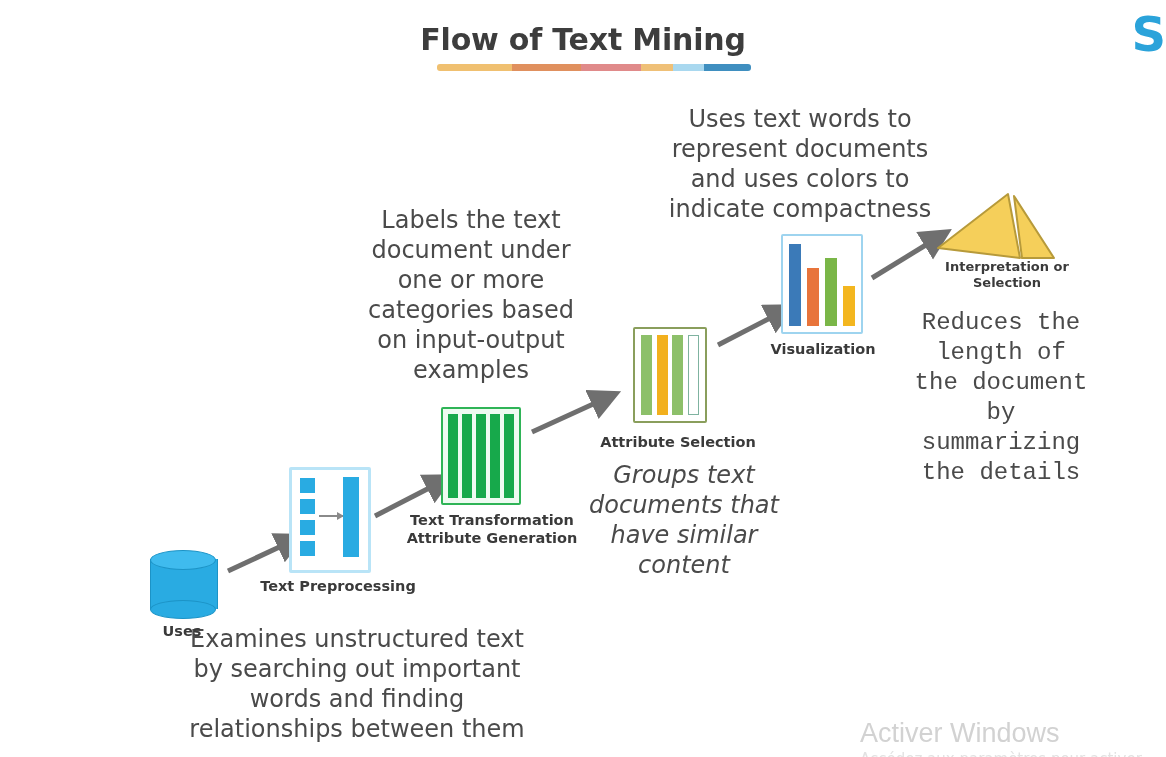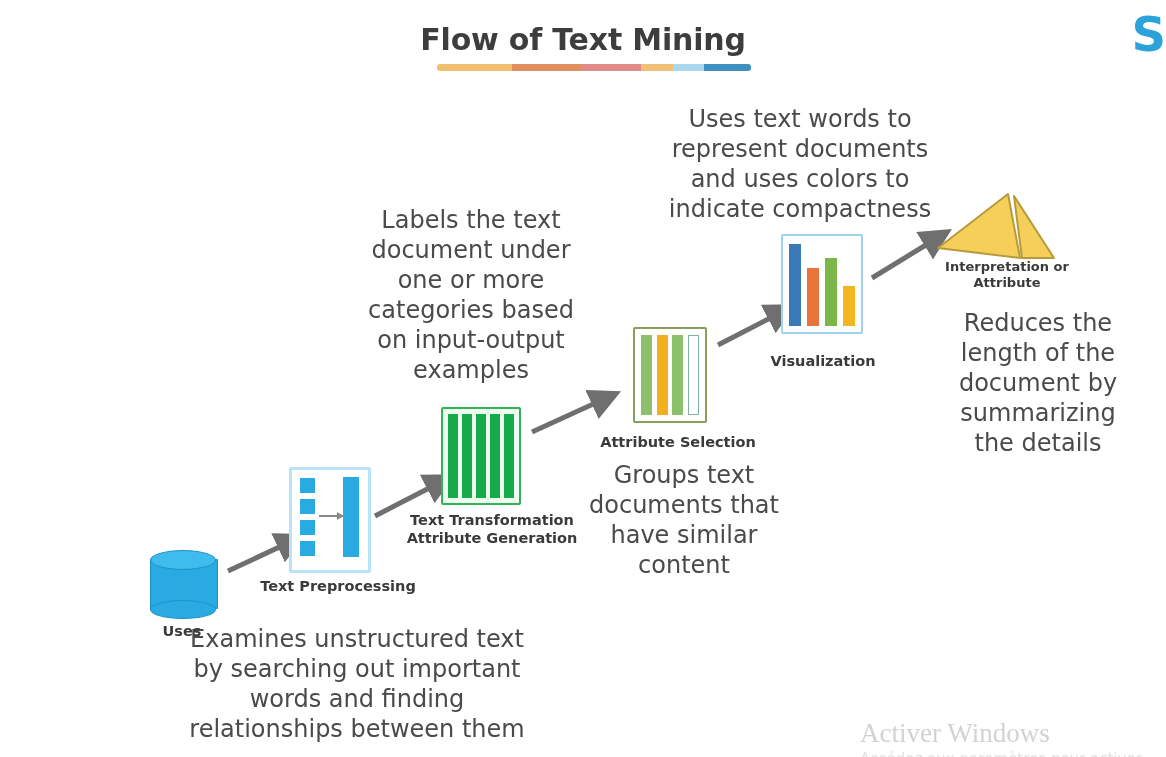--- a/index.html
+++ b/index.html
@@ -39,39 +39,39 @@
     position:absolute;
     color:#4a4a4a;
     text-align:center;
     font-size:24px;
     line-height:30px;
     font-family:"DejaVu Sans","Liberation Sans",sans-serif;
     font-weight:400;
   }
   #desc-visualization{left:655px;top:104px;width:290px;}
   #desc-transformation{left:360px;top:205px;width:222px;}
-  #desc-interpretation{left:948px;top:308px;width:180px;}
-  #desc-attribute{left:585px;top:460px;width:198px;}
+  #desc-interpretation{left:911px;top:308px;width:180px;font-family:Liberation Mono, monospace;}
+  #desc-attribute{left:585px;top:460px;width:198px;font-style:italic;}
   #desc-preprocessing{left:183px;top:624px;width:348px;}
 
   
   .cap{
     position:absolute;
     color:#3a3a3a;
     font-weight:bold;
     font-size:14.5px;
     line-height:18px;
     text-align:center;
     font-family:"DejaVu Sans","Liberation Sans",sans-serif;
   }
   #cap-text{left:140px;top:622px;width:84px;}
   #cap-preprocessing{left:248px;top:577px;width:180px;}
   #cap-transformation{left:394px;top:511px;width:196px;}
   #cap-attrsel{left:588px;top:433px;width:180px;}
-  #cap-visualization{left:745px;top:340px;width:156px;margin-top:12px;}
+  #cap-visualization{left:745px;top:340px;width:156px;}
   #cap-interpretation{left:924px;top:259px;width:166px;font-size:13px;line-height:16px;}
 
   
   
   #icon-text{position:absolute;left:150px;top:550px;width:66px;height:68px;}
   .cyl-body{
     position:absolute;left:0;top:9px;width:66px;height:50px;
     background:#29abe2;border-left:1px solid #1c93c6;border-right:1px solid #1c93c6;
   }
   .cyl-top{
@@ -129,21 +129,21 @@
     position:absolute;left:0;top:0;width:124px;height:72px;
   }
 
   
   #arrows{position:absolute;left:0;top:0;width:1166px;height:757px;pointer-events:none;}
 
   
   .watermark{
     position:absolute;left:860px;top:718px;width:300px;
     color:#d2d2d2;font-size:27px;line-height:30px;
-    font-family:Liberation Serif, serif;
+    font-family:Liberation Sans, sans-serif;
     font-weight:400;
   }
   .watermark-sub{
     position:absolute;left:860px;top:750px;width:306px;
     color:#e2e2e2;font-size:15px;line-height:18px;
     font-family:"DejaVu Sans","Liberation Sans",sans-serif;
     overflow:hidden;height:7px;
   }
 </style>
 </head>
@@ -235,19 +235,19 @@
   <div class="cap" id="cap-visualization">Visualization</div>
 
   <div id="icon-interpretation">
     <svg class="tri-a" viewBox="0 0 124 72">
       <path d="M4,56 L74,2 L86,66 Z" fill="#f5cf5a" stroke="#b79a3a" stroke-width="2" stroke-linejoin="round"></path>
       <path d="M80,4 L120,66 L88,66 Z" fill="#f5cf5a" stroke="#b79a3a" stroke-width="2" stroke-linejoin="round"></path>
     </svg>
   </div>
   <div class="cap" id="cap-interpretation">
     <div>Interpretation or</div>
-    <div>Attribute</div>
+    <div>Selection</div>
   </div>
 
   <div class="watermark">Activer Windows</div>
   <div class="watermark-sub">Accédez aux paramètres pour activer Windows.</div>
 
 </div>
 
 </body></html>

